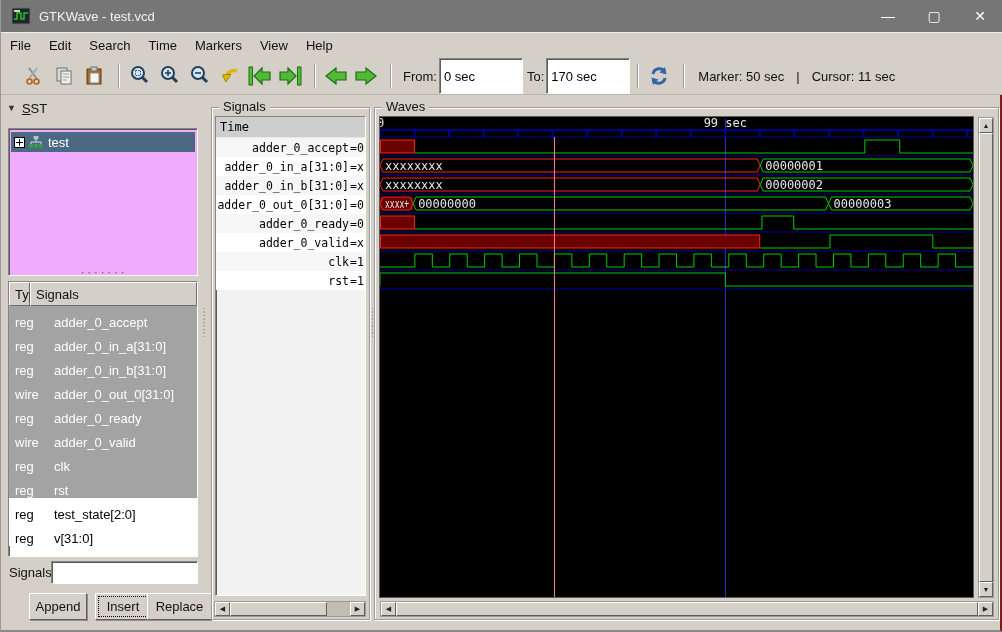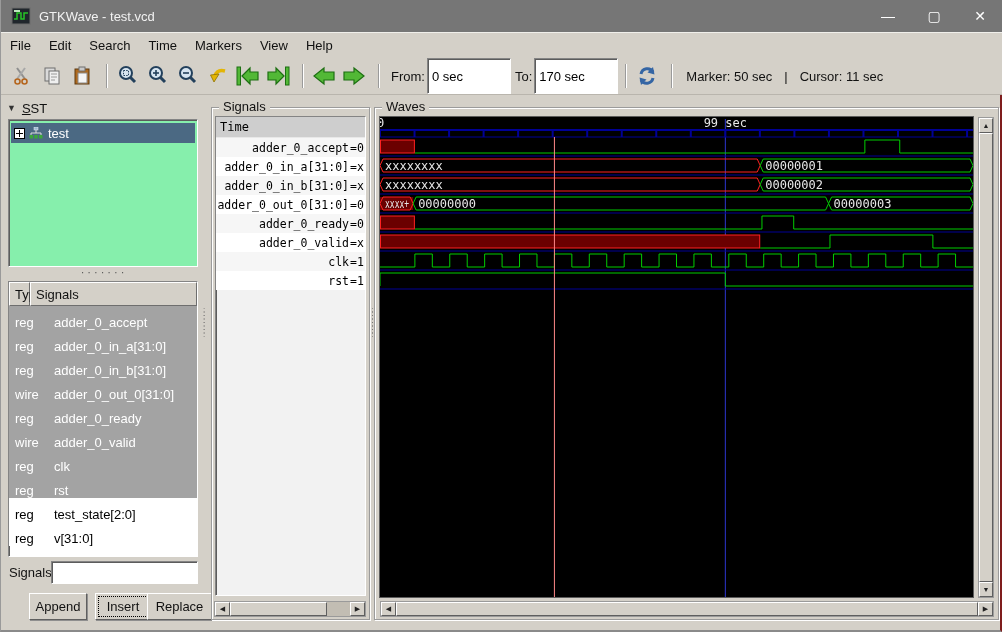--- a/index.html
+++ b/index.html
@@ -12,32 +12,32 @@
   #titlebar .app-icon { width:20px; height:20px; margin:0 8px 0 10px; }
   #titlebar .title { font-size:13px; }
   #titlebar .win-controls { margin-left:auto; display:flex; height:32px; }
   #titlebar .win-btn { width:46px; height:32px; display:flex; align-items:center; justify-content:center; font-size:14px; color:#fff; }
 
   
   #menubar { position:absolute; left:0; top:32px; width:1002px; height:26px; background:#d4d0c8; border-top:1px solid #f0efeb; border-bottom:1px solid #d4d0c8; display:flex; align-items:center; }
   .menu-item { padding:3px 9px; color:#111; }
 
   
-  #toolbar { position:absolute; left:0; top:58px; width:1002px; height:37px; background:#d4d0c8; border-bottom:1px solid #b9b5ad; display:flex; align-items:center; padding-left:8px; }
+  #toolbar { position:absolute; left:0; top:58px; width:1002px; height:37px; background:#d4d0c8; border-bottom:1px solid #b9b5ad; display:flex; align-items:center; padding-left:20px; }
   .tb-btn { width:26px; height:28px; display:flex; align-items:center; justify-content:center; margin-right:4px; }
   .tb-sep { width:2px; height:24px; background:#9a9a9a; border-right:1px solid #fff; margin:0 7px; }
   .tb-label { margin:0 2px 0 4px; color:#111; }
   .tb-input { width:84px; height:36px; background:#fff; border:1px solid; border-color:#848484 #fff #fff #848484; box-shadow:inset 1px 1px 0 #5c5c5c; font-family:"Liberation Sans",sans-serif; font-size:13px; padding:0 4px; outline:none; }
   .tb-text { color:#111; margin:0 6px; }
 
   
   #sst-header { position:absolute; left:6px; top:99px; height:18px; display:flex; align-items:center; color:#111; }
   #sst-header .tri { font-size:9px; margin-right:6px; color:#333; }
   #sst-header u { text-decoration:underline; }
-  .sunken { background:#86efac; border:1px solid; border-color:#848484 #fff #fff #848484; box-shadow:inset 1px 1px 0 #5c5c5c; }
+  .sunken { background:#f0abfc; border:1px solid; border-color:#848484 #fff #fff #848484; box-shadow:inset 1px 1px 0 #5c5c5c;margin-top:9px; }
   #tree-box { position:absolute; left:7px; top:119px; width:190px; height:148px; overflow:hidden; }
   #tree-row { display:flex; align-items:center; height:20px; margin:3px 2px 0 2px; background:#4b6983; color:#fff; padding-left:3px; }
   #tree-row .expander { width:11px; height:11px; background:#fff; border:1px solid #000; position:relative; margin-right:4px; }
   #tree-row .expander:before { content:""; position:absolute; left:1px; top:4px; width:7px; height:1px; background:#000; }
   #tree-row .expander:after  { content:""; position:absolute; left:4px; top:1px; width:1px; height:7px; background:#000; }
   #tree-row .hier-icon { margin-right:5px; }
   #splitter-dots { position:absolute; left:58px; top:266px; width:90px; text-align:center; color:#555; letter-spacing:3px; font-size:11px; }
 
   #sig-table { position:absolute; left:7px; top:281px; width:190px; height:276px; background:#fff; border:1px solid; border-color:#848484 #fff #fff #848484; box-shadow:inset 1px 1px 0 #5c5c5c; overflow:hidden; }
   .tbl-header { display:flex; height:24px; }

